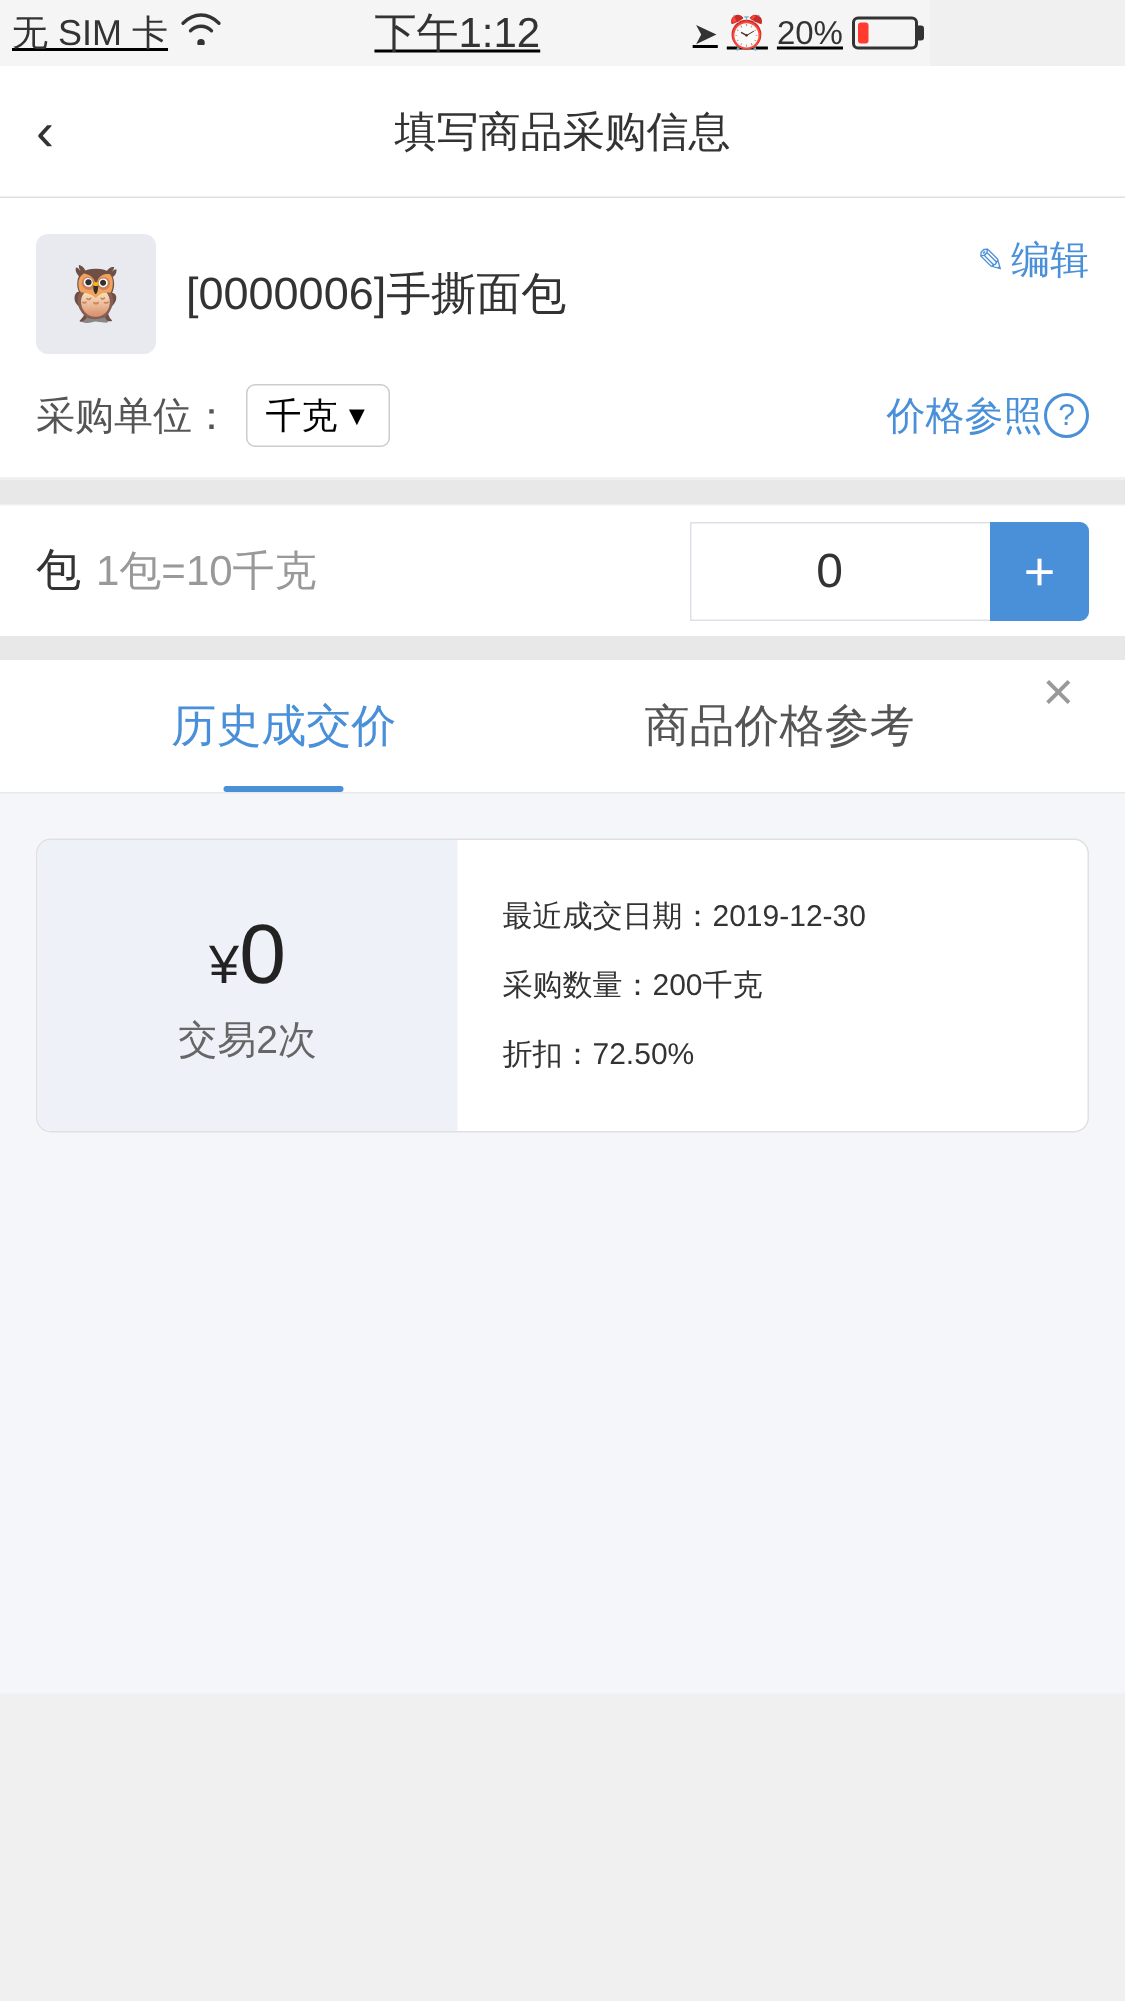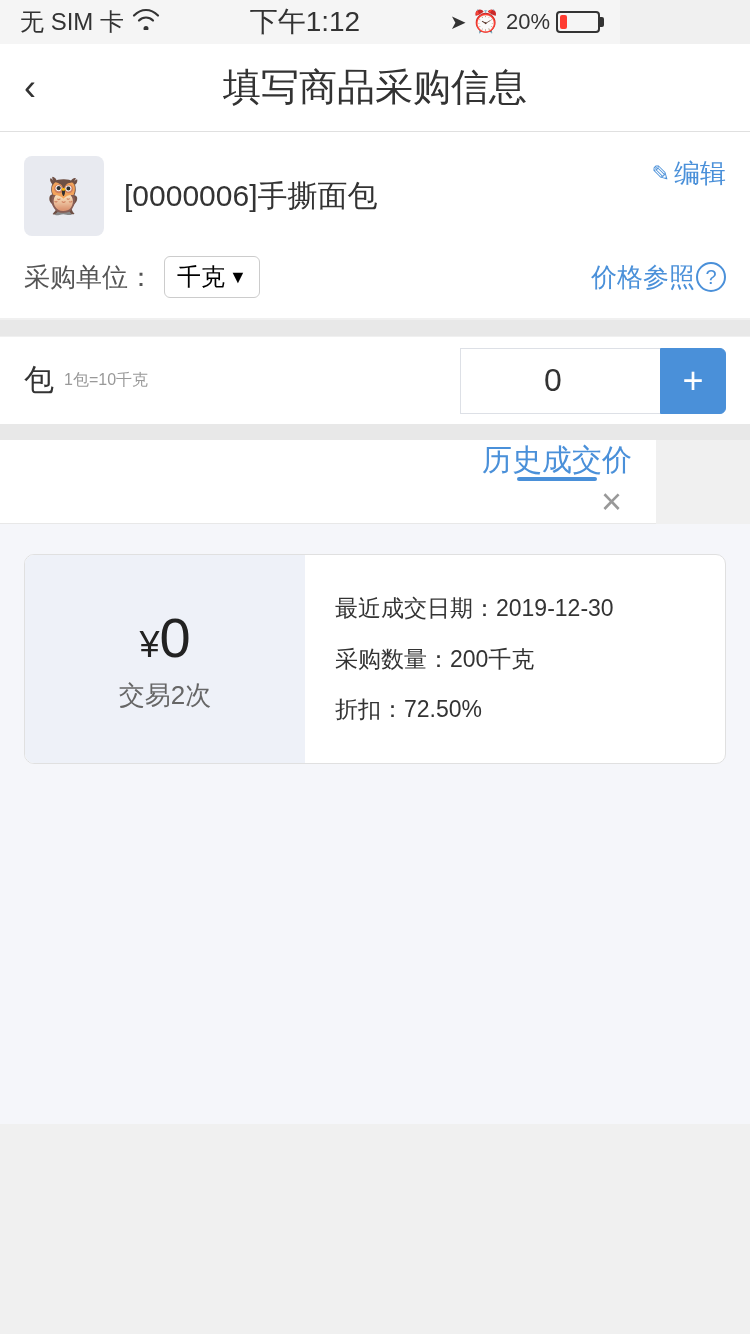--- a/index.html
+++ b/index.html
@@ -13,22 +13,23 @@
     }
 
     
     .status-bar {
       width: 620px;
       height: 44px;
       background: #f5f5f5;
       display: flex;
       align-items: center;
       justify-content: space-between;
-      padding: 0 20px;
+      padding: 0 8px;
       font-size: 26px;
+      text-decoration: underline;
     }
     .status-left {
       display: flex;
       align-items: center;
       gap: 8px;
       font-size: 24px;
       color: #333;
     }
     .status-center {
       font-size: 28px;
@@ -86,21 +87,21 @@
       position: relative;
     }
     .nav-back {
       position: absolute;
       left: 24px;
       font-size: 36px;
       color: #333;
       cursor: pointer;
     }
     .nav-title {
-      font-size: 38px;
+      font-size: 28px;
       color: #333;
       font-weight: 500;
     }
 
     
     .product-card {
       width: 750px;
       background: #ffffff;
       padding: 24px 24px 20px;
       margin-bottom: 2px;
@@ -203,21 +204,21 @@
       display: flex;
       align-items: center;
       gap: 10px;
     }
     .bag-label {
       font-size: 30px;
       color: #333;
       font-weight: 500;
     }
     .bag-sublabel {
-      font-size: 16px;
+      font-size: 28px;
       color: #999;
     }
     .quantity-input-group {
       display: flex;
       align-items: center;
       gap: 0;
     }
     .quantity-input {
       width: 200px;
       height: 66px;
@@ -245,28 +246,27 @@
 
     
     .divider-gray {
       width: 750px;
       height: 16px;
       background: #e8e8e8;
     }
 
     
     .tab-bar {
-      width: 656px;
+      width: 750px;
       background: #ffffff;
       display: flex;
-      align-items: flex-end;
+      align-items: flex-start;
       border-bottom: 1px solid #e8e8e8;
       padding: 0 24px;
       position: relative;
-      flex-direction: column;
     }
     .tab-item {
       flex: 1;
       height: 88px;
       display: flex;
       flex-direction: column;
       align-items: center;
       justify-content: center;
       font-size: 30px;
       cursor: pointer;
@@ -338,21 +338,21 @@
       margin-top: 8px;
     }
     .price-right-panel {
       flex: 1;
       padding: 36px 30px;
       display: flex;
       flex-direction: column;
       gap: 16px;
     }
     .price-detail-row {
-      font-size: 23px;
+      font-size: 20px;
       color: #333;
       line-height: 1.5;
     }
   </style>
 </head>
 <body>
 
 <div class="status-bar">
   <div class="status-left">
     <span>无 SIM 卡</span>
@@ -427,20 +427,23 @@
   </div>
 </div>
 
 <div class="divider-gray"></div>
 
 <div class="tab-bar">
   <div class="tab-item active">
     <span>历史成交价</span>
     <div class="tab-underline"></div>
   </div>
+  <div class="tab-item inactive">
+    <span>商品价格参考</span>
+  </div>
   <div class="tab-close">×</div>
 </div>
 
 <div class="content-area">
 
   <div class="price-card">
     <div class="price-left-panel">
       <div class="price-amount">
         <span class="price-yuan">¥</span><span>0</span>
       </div>

